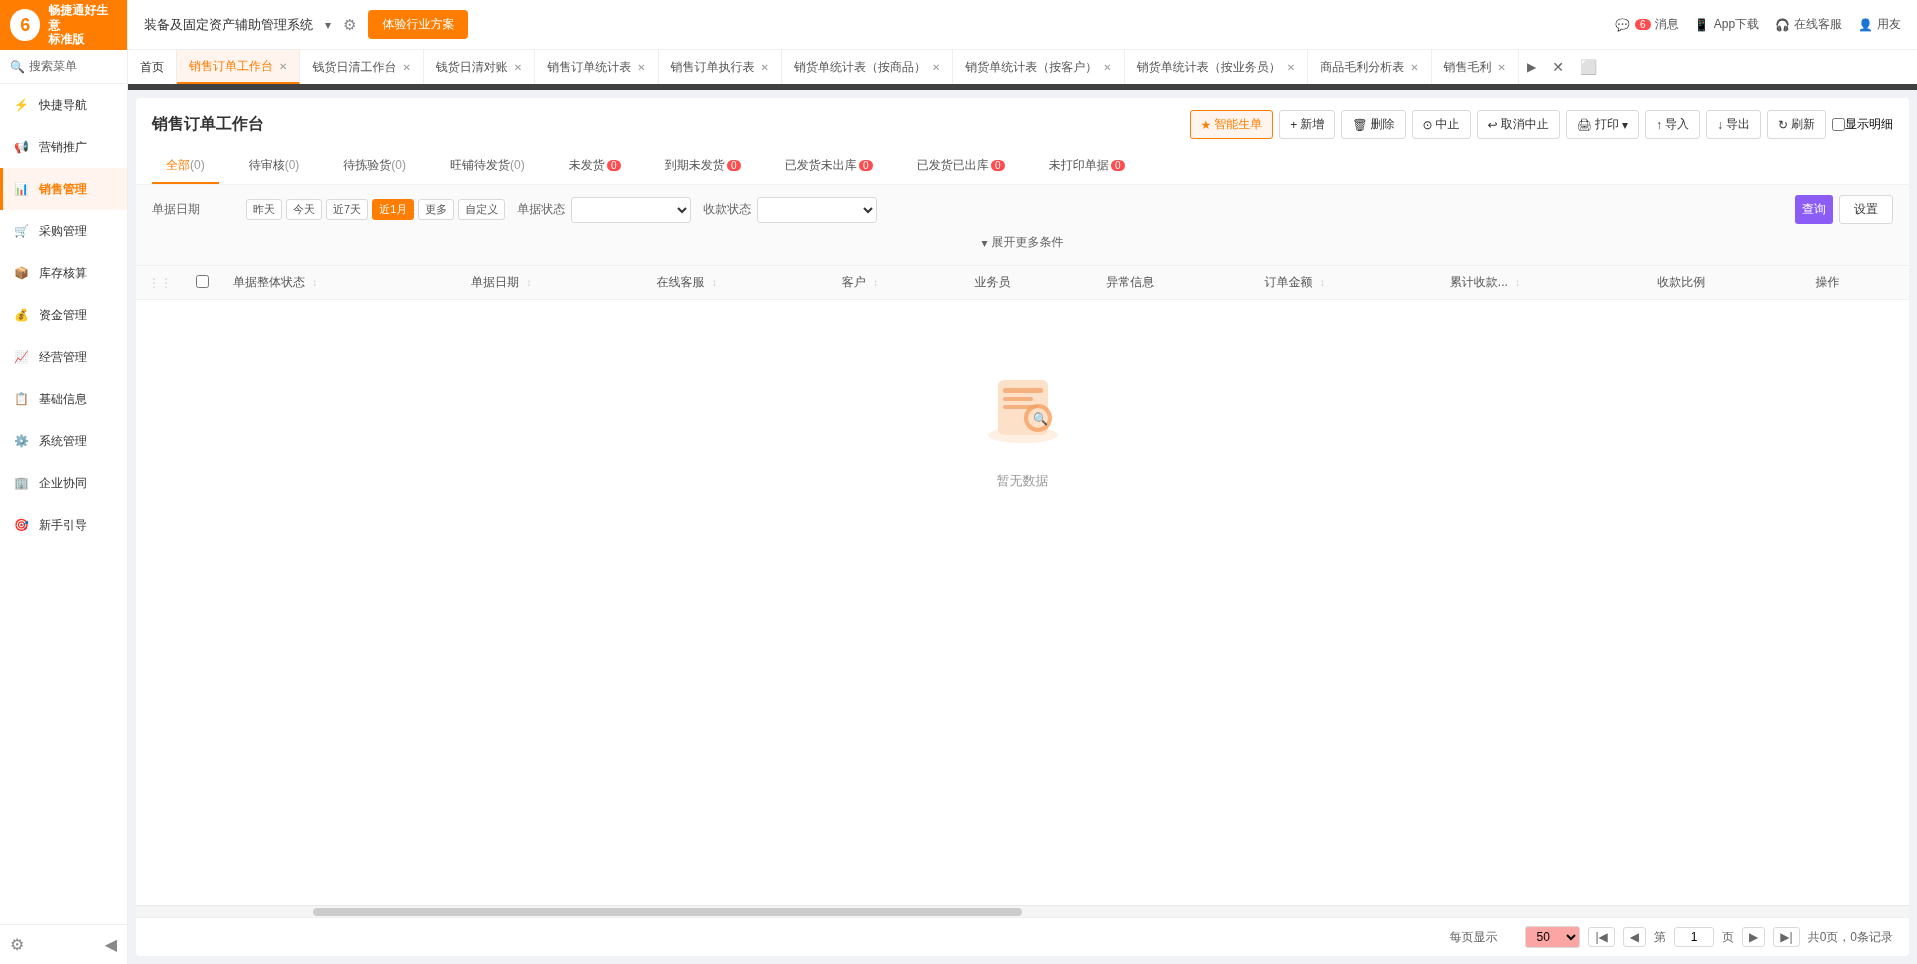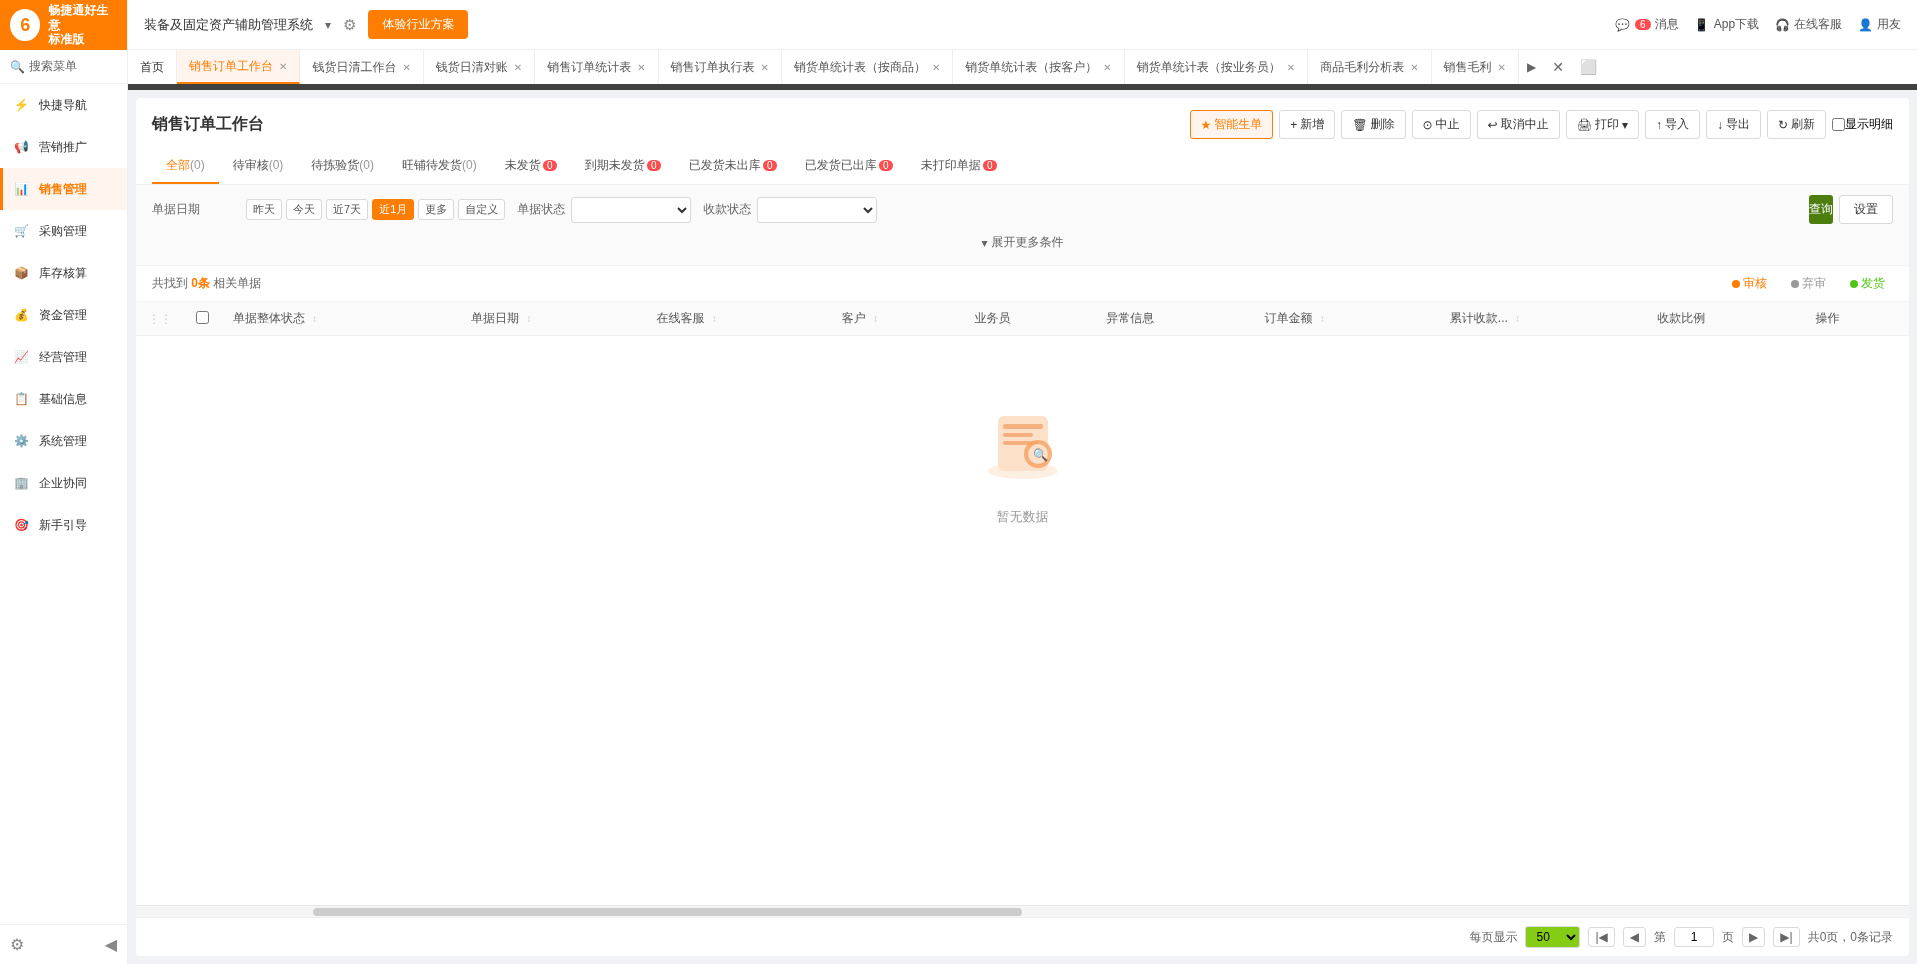--- a/index.html
+++ b/index.html
@@ -40,21 +40,21 @@
     
     .workarea { flex: 1; display: flex; flex-direction: column; background: #fff; margin: 8px; border-radius: 4px; overflow: hidden; }
     .workarea-header { padding: 12px 16px 0; border-bottom: 1px solid #f0f0f0; }
     .workarea-title-row { display: flex; align-items: center; justify-content: space-between; margin-bottom: 10px; }
     .workarea-title { font-size: 16px; font-weight: bold; color: #333; }
     .workarea-toolbar { display: flex; align-items: center; gap: 6px; }
     .toolbar-btn { display: flex; align-items: center; gap: 3px; padding: 5px 10px; border: 1px solid #d9d9d9; background: #fff; color: #333; border-radius: 3px; cursor: pointer; font-size: 12px; }
     .toolbar-btn.smart { background: #fff5ee; color: #ff7d00; border-color: #ff7d00; }
 
     
-    .subtabs { display: flex; align-items: flex-end; gap: 0; padding: 0 0; }
+    .subtabs { display: flex; align-items: flex-end; gap: 16px; padding: 0 0; }
     .subtab { padding: 8px 14px; cursor: pointer; color: #555; border-bottom: 2px solid transparent; font-size: 12px; white-space: nowrap; }
     .subtab.active { color: #ff7d00; border-bottom-color: #ff7d00; font-weight: 500; }
     .subtab .count-badge { display: inline-block; background: #ff4d4f; color: #fff; border-radius: 10px; padding: 0 4px; font-size: 10px; margin-left: 2px; min-width: 14px; text-align: center; }
     .subtab .count-zero { color: #999; }
 
     
     .filter-area { padding: 10px 16px; background: #fafafa; border-bottom: 1px solid #f0f0f0; }
     .filter-row { display: flex; align-items: center; gap: 12px; flex-wrap: wrap; }
     .filter-item { display: flex; align-items: center; gap: 6px; }
     .filter-label { color: #666; font-size: 12px; white-space: nowrap; }
@@ -85,21 +85,21 @@
     .th-drag { width: 24px; }
 
     
     .empty-state { flex: 1; display: flex; flex-direction: column; align-items: center; justify-content: center; padding: 60px 0; }
     .empty-icon { width: 100px; height: 100px; margin-bottom: 12px; }
     .empty-text { color: #999; font-size: 13px; }
 
     
     .pagination { padding: 8px 16px; display: flex; align-items: center; justify-content: flex-end; gap: 8px; border-top: 1px solid #f0f0f0; background: #fff; }
     .pagination-text { color: #666; font-size: 12px; }
-    .pagination-select { padding: 2px 6px; border: 1px solid #d9d9d9; border-radius: 3px; background: #84cc16; font-size: 12px; }
+    .pagination-select { padding: 2px 6px; border: 1px solid #d9d9d9; border-radius: 3px; background: #fca5a5; font-size: 12px; margin-left: 20px; }
     .pagination-btn { padding: 2px 6px; border: 1px solid #d9d9d9; border-radius: 3px; background: #fff; cursor: pointer; color: #666; font-size: 12px; }
     .pagination-input { width: 40px; padding: 2px 4px; border: 1px solid #d9d9d9; border-radius: 3px; text-align: center; font-size: 12px; }
     .scrollbar-area { height: 12px; background: #f5f5f5; border-top: 1px solid #e8e8e8; position: relative; overflow: hidden; }
     .scrollbar-thumb { height: 8px; background: #ccc; border-radius: 4px; width: 40%; position: absolute; left: 10%; top: 2px; }
   </style>
 </head>
 <body>
 
 <div class="sidebar">
   <div class="sidebar-logo">
@@ -347,51 +347,32 @@
               <option value=""></option>
             </select>
           </div>
           <div class="filter-item">
             <span class="filter-label">收款状态</span>
             <select class="filter-select">
               <option value=""></option>
             </select>
           </div>
           <div style="display:flex;gap:6px;margin-left:auto;">
-            <button style="background:#4d7c0f;color:#fff;border:none;padding:5px 0;border-radius:3px;cursor:pointer;font-size:12px;">查询</button>
+            <button style="background:#8b5cf6;color:#fff;border:none;padding:5px 7px;border-radius:3px;cursor:pointer;font-size:12px;">查询</button>
             <button style="background:#fff;color:#333;border:1px solid #d9d9d9;padding:5px 14px;border-radius:3px;cursor:pointer;font-size:12px;">设置</button>
           </div>
         </div>
         <div class="filter-second-row">
           <div class="filter-expand">
             <span>▾</span>
             <span>展开更多条件</span>
           </div>
         </div>
       </div>
 
-      <div class="action-row">
-        <div class="action-left">
-          共找到 <span style="color:#ff7d00;font-weight:bold;">0条</span> 相关单据
-        </div>
-        <div class="action-right">
-          <div class="action-btn action-btn-audit">
-            <span style="width:8px;height:8px;background:#ff7d00;border-radius:50%;display:inline-block;"></span>
-            <span>审核</span>
-          </div>
-          <div class="action-btn action-btn-cancel">
-            <span style="width:8px;height:8px;background:#999;border-radius:50%;display:inline-block;"></span>
-            <span>弃审</span>
-          </div>
-          <div class="action-btn action-btn-deliver">
-            <span style="width:8px;height:8px;background:#52c41a;border-radius:50%;display:inline-block;"></span>
-            <span>发货</span>
-          </div>
-        </div>
-      </div>
 
       <div class="table-wrap">
         <table>
           <thead>
             <tr>
               <th class="th-drag"><span style="color:#ccc;">⋮⋮</span></th>
               <th class="th-checkbox">
                 <input type="checkbox" style="">
               </th>
               <th>

